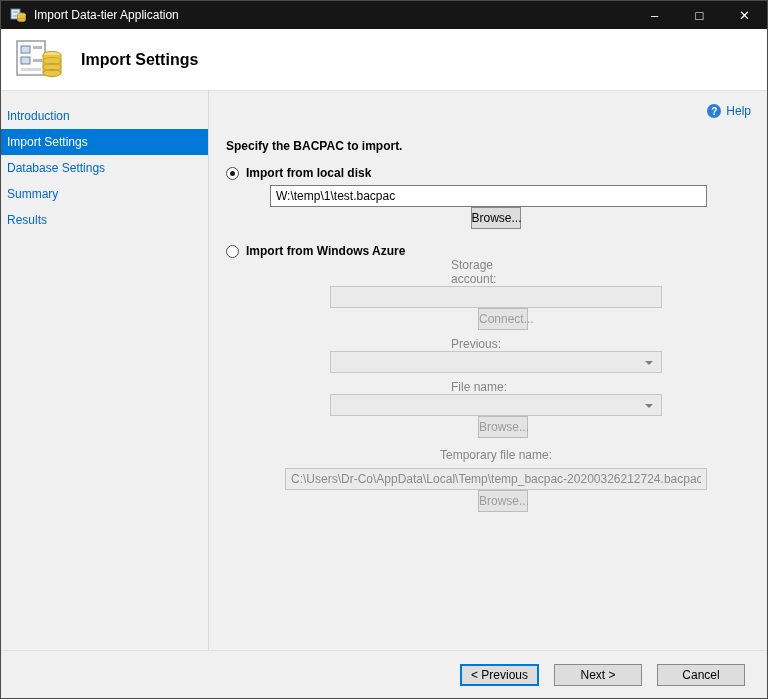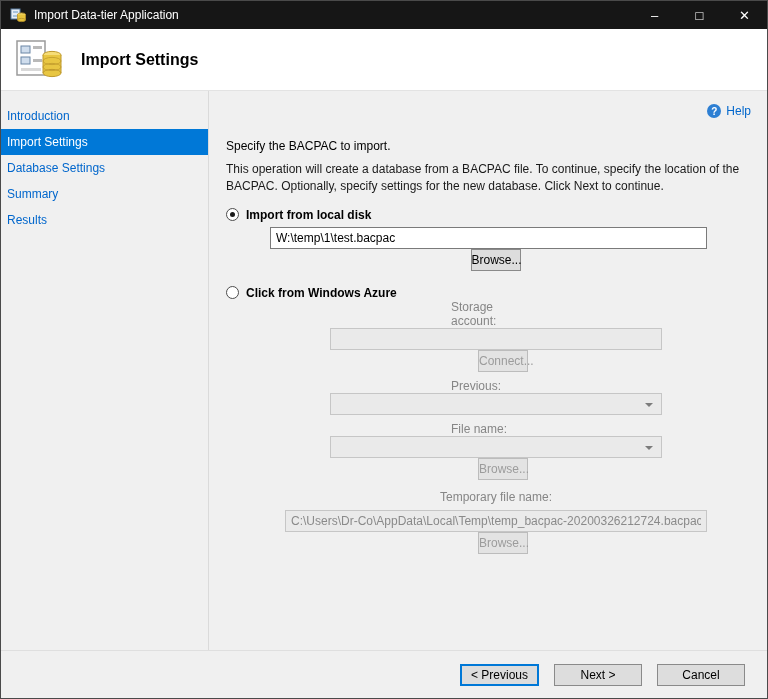--- a/index.html
+++ b/index.html
@@ -24,21 +24,21 @@
   .sidebar { width:208px; flex:0 0 auto; border-right:1px solid #dadada; padding-top:12px; }
   .nav-item { height:26px; line-height:26px; padding-left:6px; font-size:12px; color:#0066cc; cursor:pointer; white-space:nowrap; }
   .nav-item.selected { background:#0078d7; color:#ffffff; }
 
   .content { flex:1 1 auto; padding:12px 16px 0 17px; position:relative; }
   .help-row { display:flex; justify-content:flex-end; height:16px; }
   .help-link { display:flex; align-items:center; gap:5px; font-size:12px; color:#0066cc; cursor:pointer; }
   .help-icon { width:14px; height:14px; border-radius:50%; background:#2d7fd3; color:#fff; font-size:10px; font-weight:bold; display:inline-flex; align-items:center; justify-content:center; }
   .help-icon::after { content:"?"; }
 
-  .heading { margin-top:20px; font-size:12px; font-weight:normal; color:#000; }
+  .heading { margin-top:20px; font-size:12px; font-weight:bold; color:#000; }
   .desc { margin-top:8px; font-size:12px; color:#1a1a1a; line-height:1.4; max-width:528px; }
 
   .radio-row { display:flex; align-items:center; }
   .radio { width:13px; height:13px; border-radius:50%; border:1px solid #4d4d4d; background:#fff; display:inline-block; position:relative; flex:0 0 auto; cursor:pointer; }
   .radio.checked::after { content:""; position:absolute; left:3px; top:3px; width:5px; height:5px; border-radius:50%; background:#1a1a1a; }
   .radio-label { font-size:12px; font-weight:bold; color:#000; margin-left:7px; cursor:pointer; }
 
   .row { display:flex; align-items:center;flex-direction:column; }
   .field-label { width:90px; font-size:12px; color:#868686; flex:0 0 auto; }
   .plain-label { font-size:12px; color:#868686; }
@@ -115,35 +115,34 @@
     <div class="content">
 
       <div class="help-row">
         <div class="help-link">
           <span class="help-icon"></span>
           <span>Help</span>
         </div>
       </div>
 
       <div class="heading">Specify the BACPAC to import.</div>
-      <div class="desc">This operation will create a database from a BACPAC file. To continue, specify the location of the BACPAC. Optionally, specify settings for the new database. Click Next to continue.</div>
 
       <div class="radio-row" style="margin-top:13px;">
         <span class="radio checked"></span>
         <span class="radio-label">Import from local disk</span>
       </div>
 
       <div class="row" style="margin-top:5px;">
         <input class="text" style="width: 437px;" type="text" value="W:\temp\1\test.bacpac">
         <button class="btn" style="margin-left:14px;">Browse...</button>
       </div>
 
       <div class="radio-row" style="margin-top:15px;">
         <span class="radio"></span>
-        <span class="radio-label">Click from Windows Azure</span>
+        <span class="radio-label">Import from Windows Azure</span>
       </div>
 
       <div class="row ml15" style="">
         <span class="field-label">Storage account:</span>
         <input class="text" style="width: 332px;" type="text" disabled="">
         <button class="btn" style="margin-left:14px;" disabled="">Connect...</button>
       </div>
 
       <div class="row ml15" style="margin-top:7px;">
         <span class="field-label">Previous:</span>

